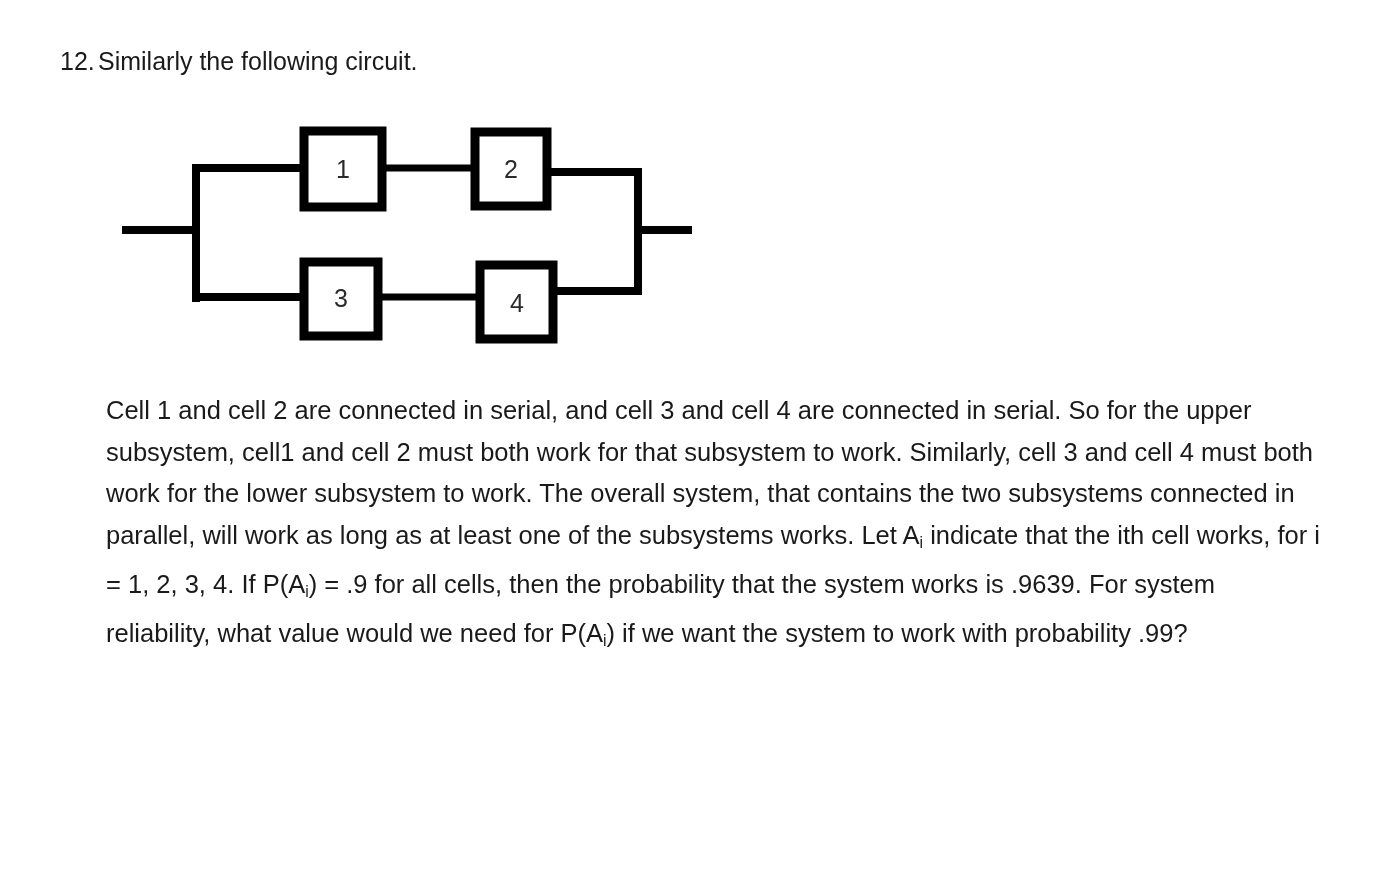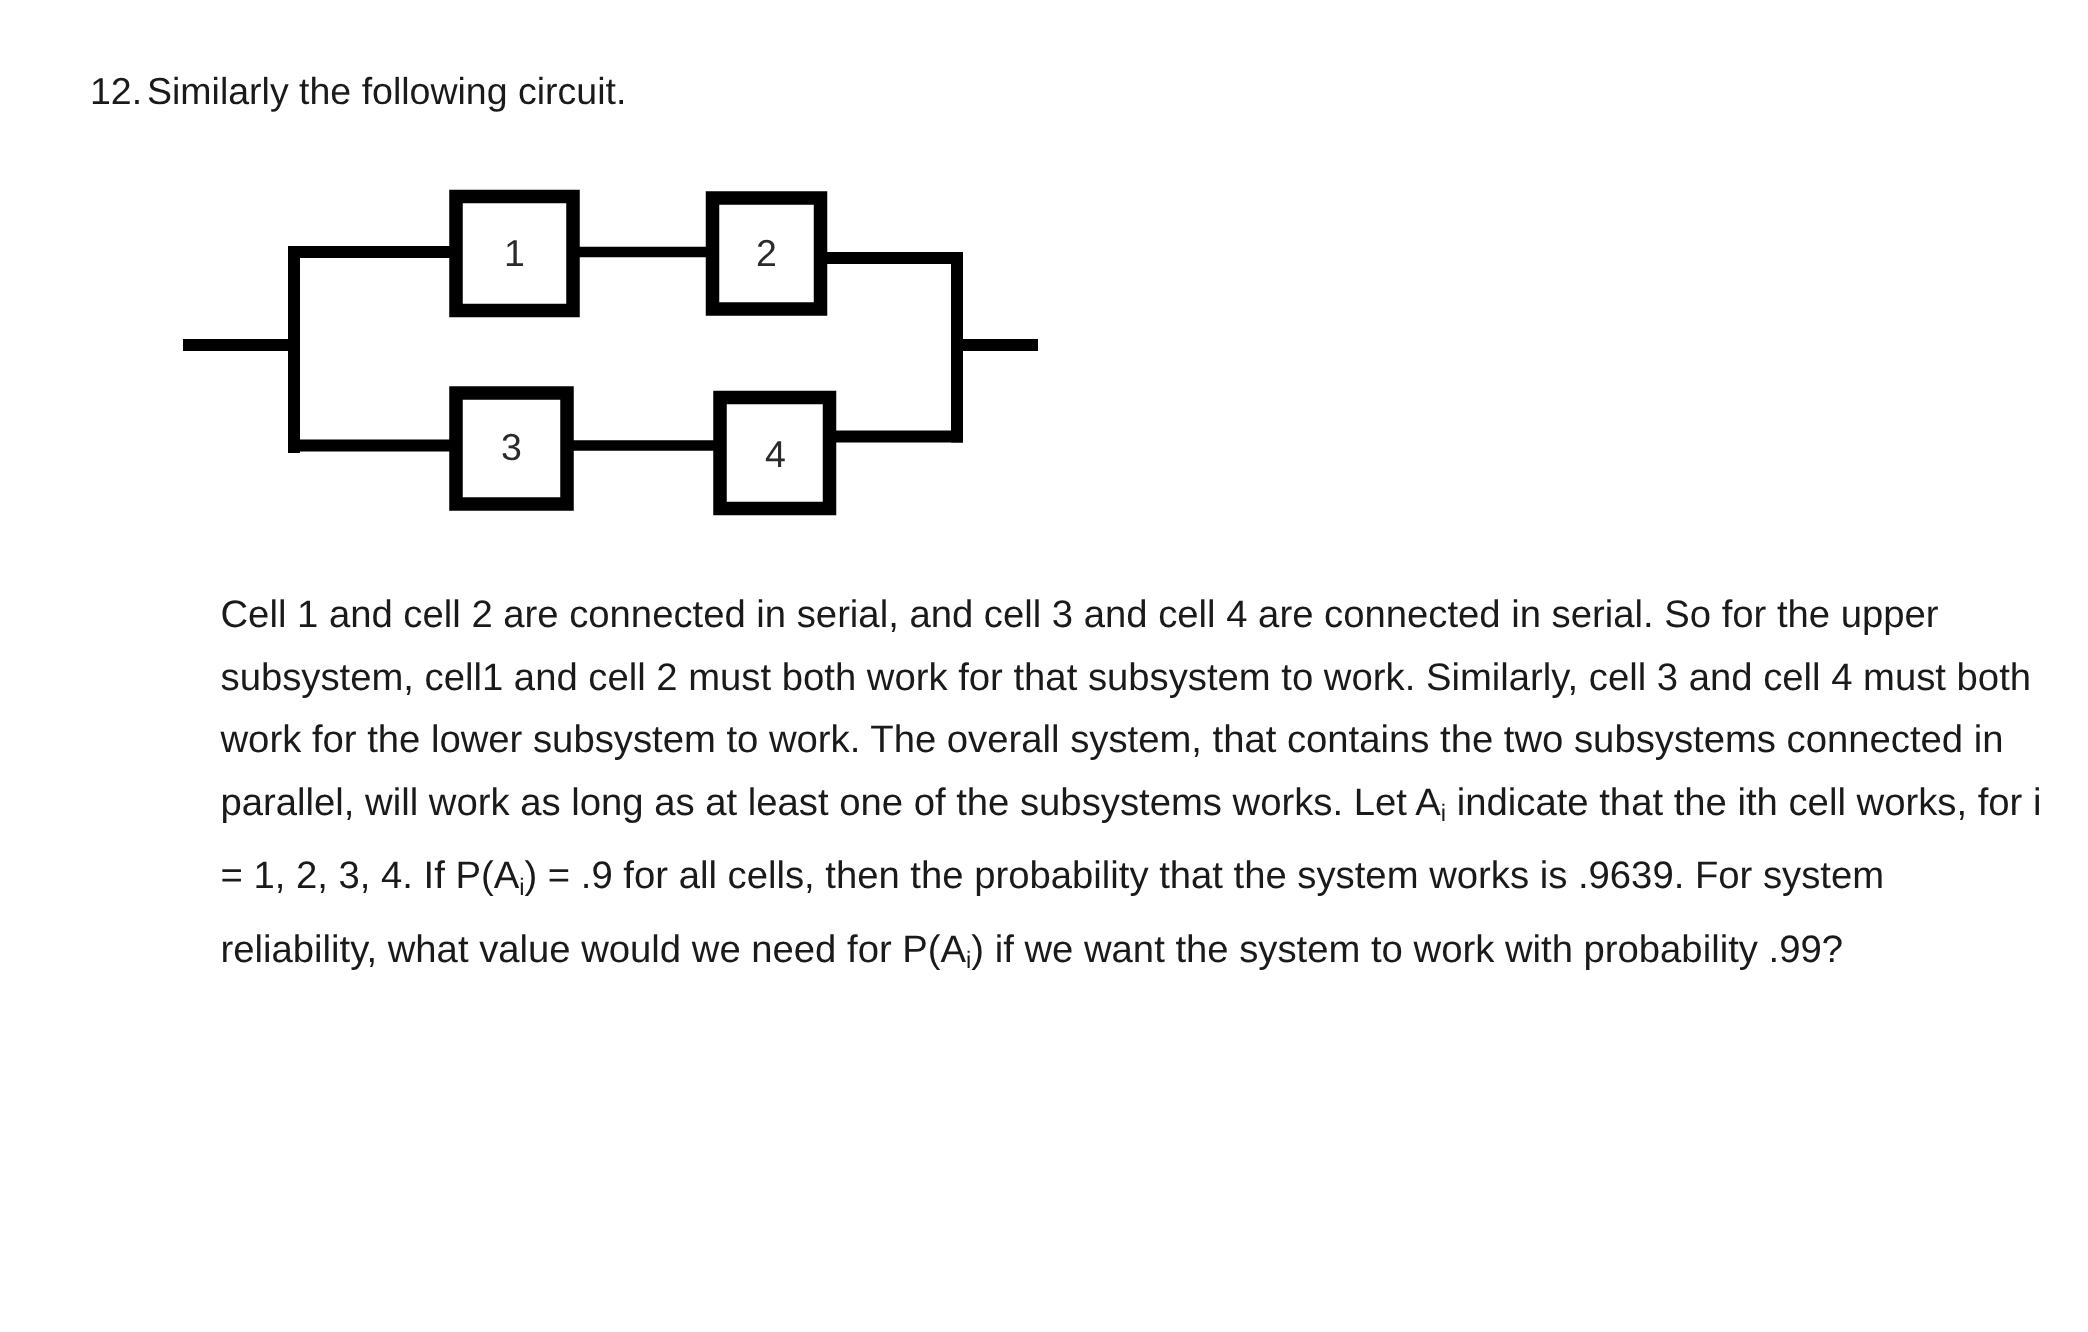--- a/index.html
+++ b/index.html
@@ -59,21 +59,20 @@
   .body-paragraph {
     position: absolute;
     left: 106px;
     top: 390px;
     width: 1215px;
     font-size: 25.5px;
     line-height: 41.6px;
     color: #1a1a1a;
     text-align: left;
     letter-spacing: 0px;
-    margin-left: 41px;
   }
   .body-paragraph .sub {
     font-size: 0.62em;
     vertical-align: -0.28em;
     letter-spacing: 0;
   }
 </style>
 </head>
 <body>
 

